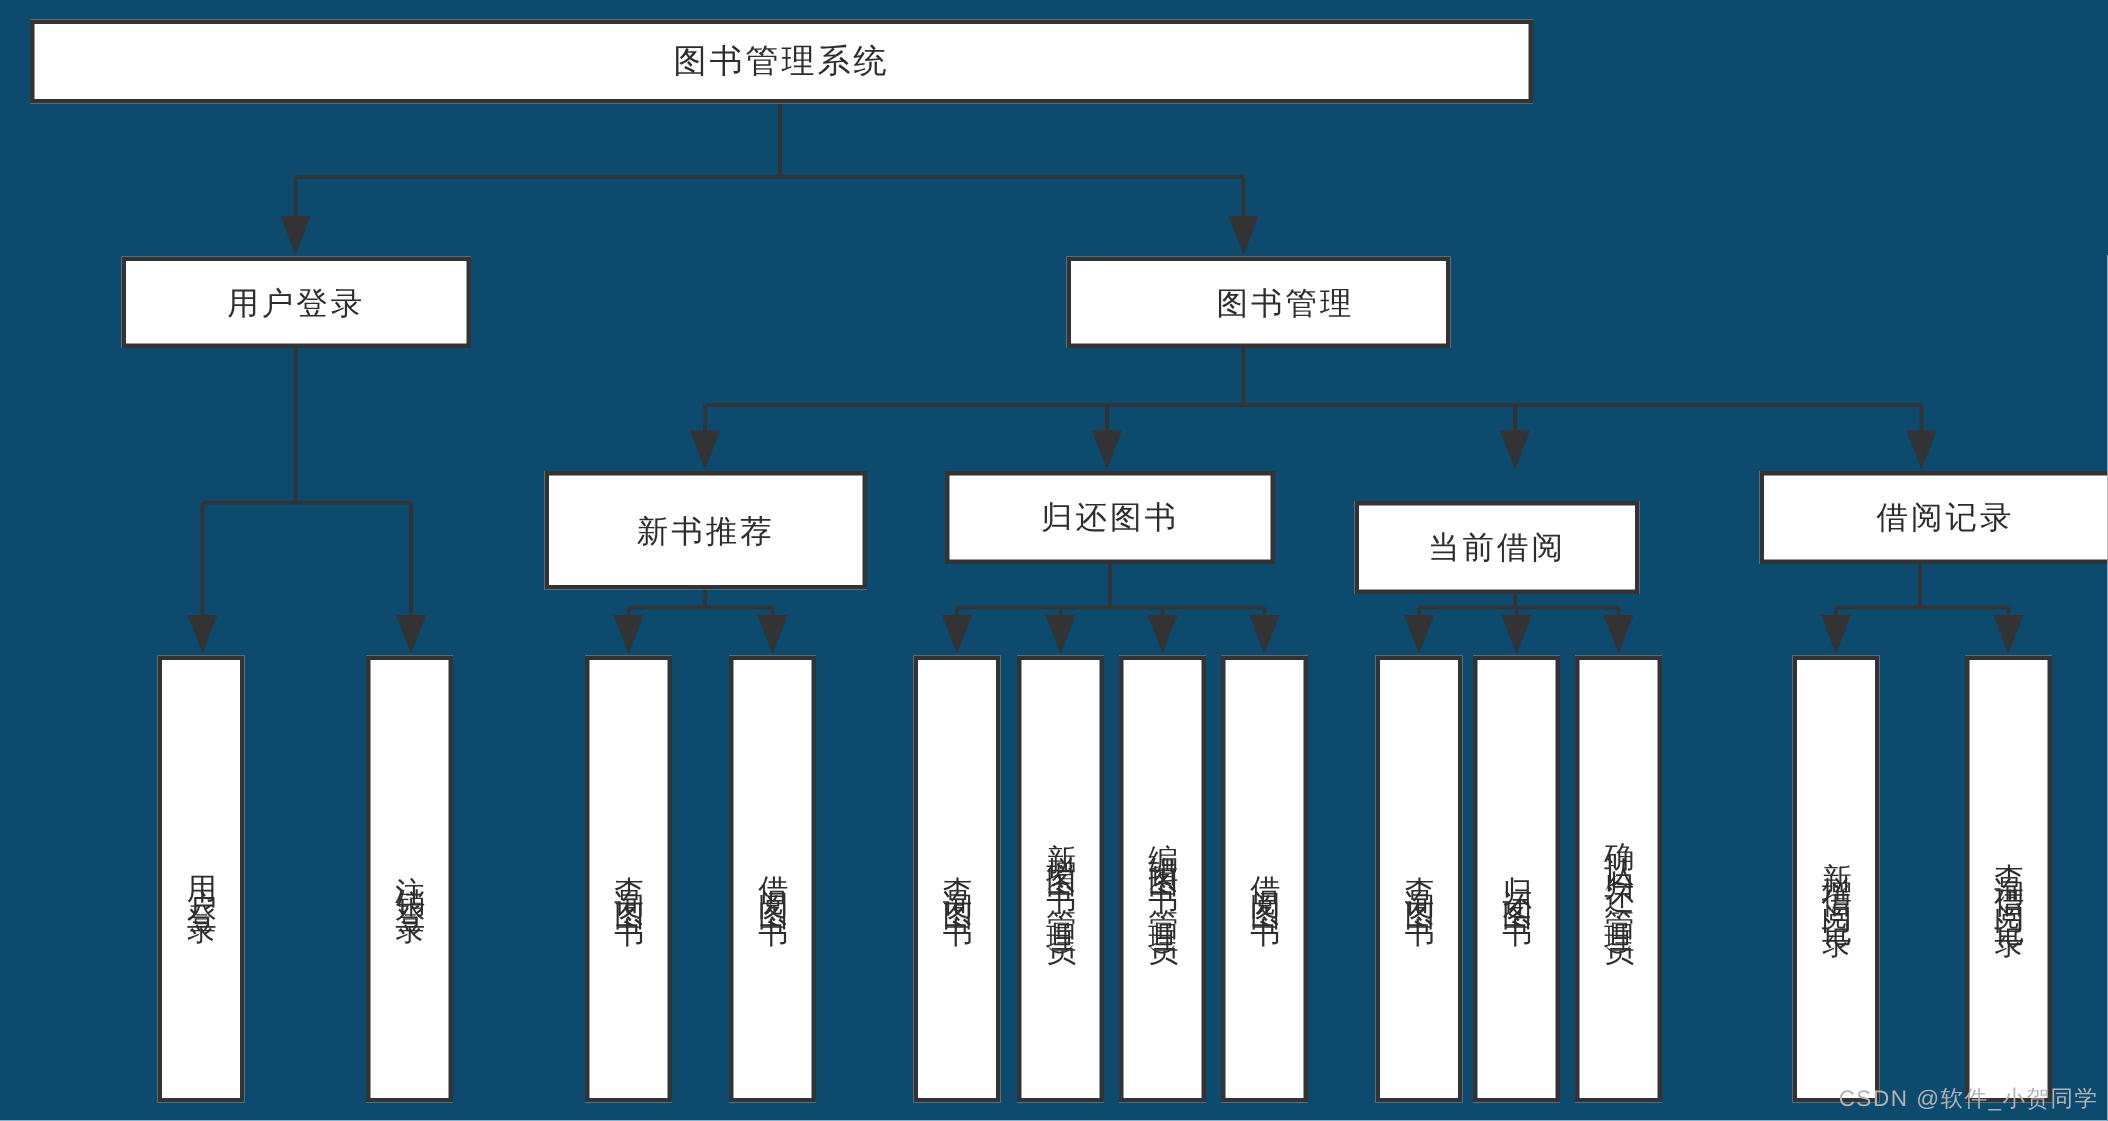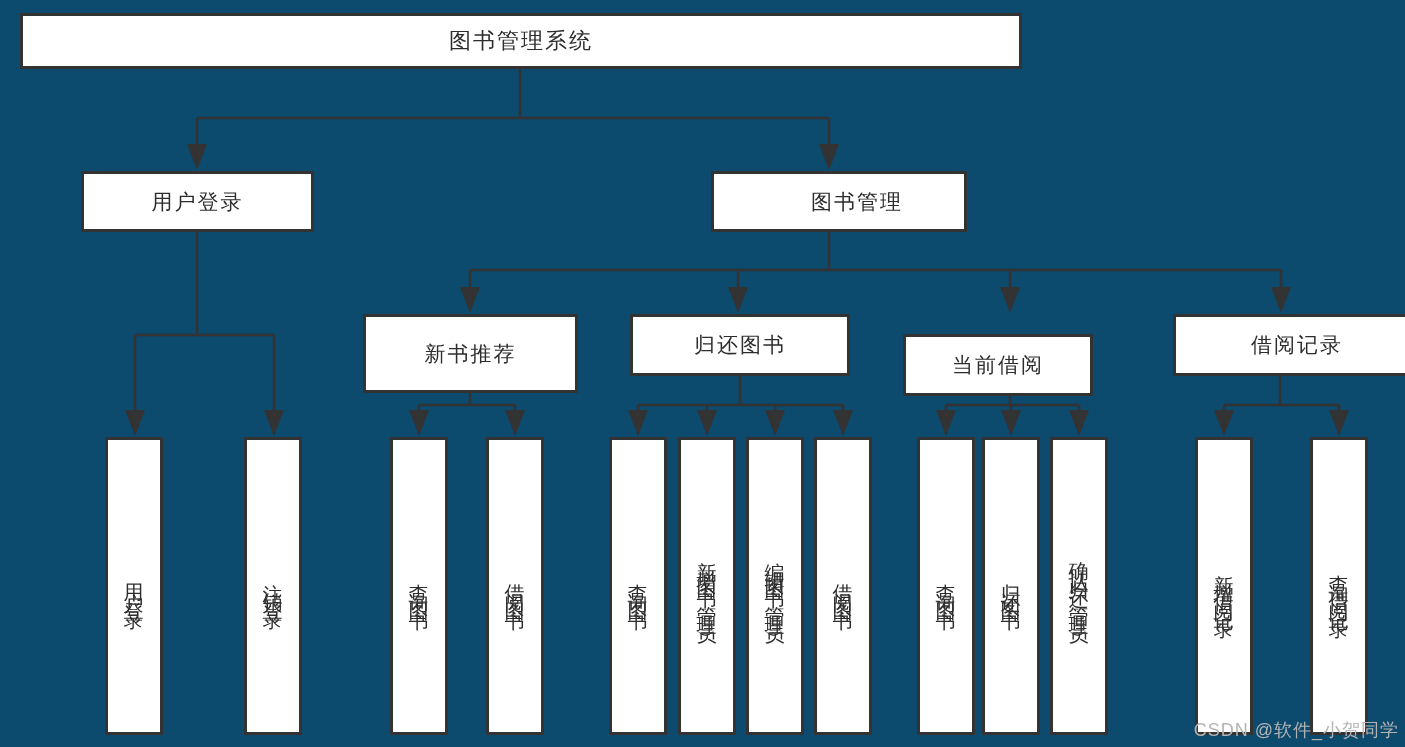--- a/index.html
+++ b/index.html
@@ -71,21 +71,21 @@
   #l-bb-4 { left: 814px; }
   #l-cb-1 { left: 917px; }
   #l-cb-2 { left: 982px; }
   #l-cb-3 { left: 1050px; }
   #l-br-1 { left: 1195px; }
   #l-br-2 { left: 1310px; }
   .watermark {
     position: absolute;
     right: 6px;
     bottom: 5px;
-    font-size: 18px;
+    font-size: 15px;
     color: #b3b3b3;
     z-index: 5;
     letter-spacing: 1px;
     white-space: nowrap;
   }
 </style>
 </head>
 <body>
 
 <div class="canvas">

